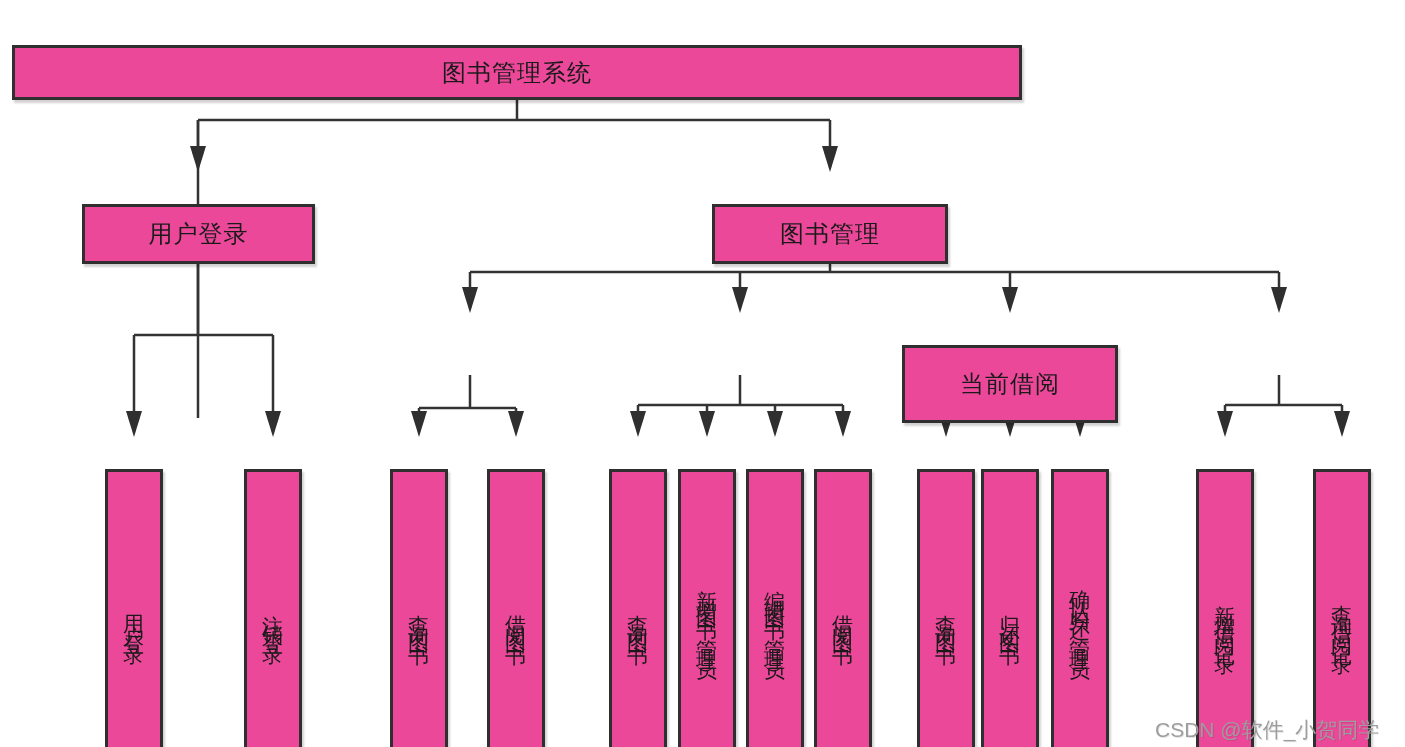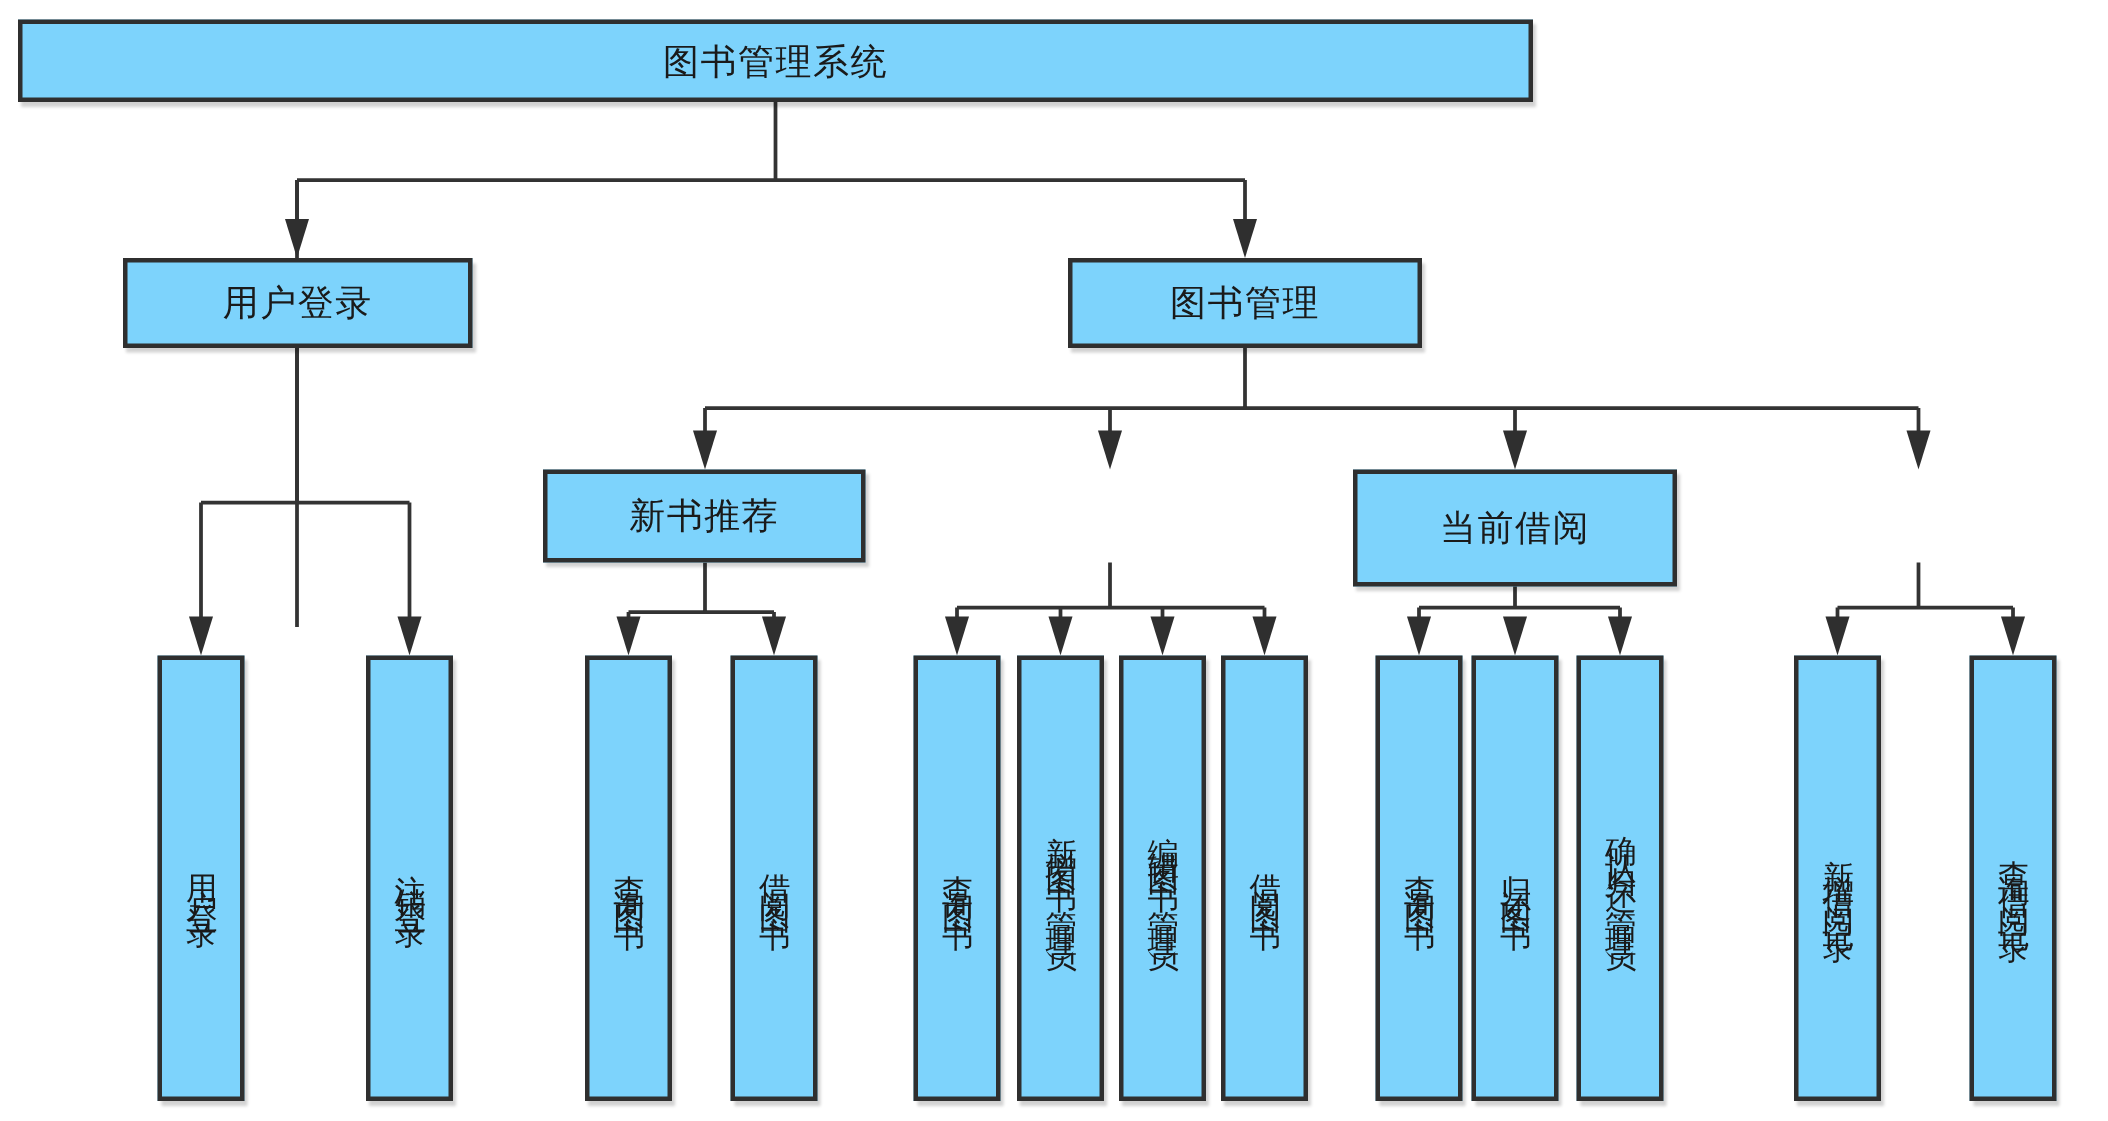--- a/index.html
+++ b/index.html
@@ -17,28 +17,29 @@
     color: #1a1a1a;
   }
   #wires {
     position: absolute;
     left: 0;
     top: 0;
     z-index: 1;
   }
   .box {
     position: absolute;
-    background: #7dd3fc;
+    background: #ec4899;
     border: 3px solid #2f2f2f;
     box-shadow: 2px 3px 2px rgba(0,0,0,0.18);
     display: flex;
     align-items: center;
     justify-content: center;
     box-sizing: border-box;
     z-index: 2;
+    margin-top: 32px;
   }
   .hlabel {
     font-size: 24px;
     letter-spacing: 1px;
     white-space: nowrap;
   }
   .vtext {
     writing-mode: vertical-lr;
     text-orientation: upright;
     font-size: 21px;
@@ -133,23 +134,20 @@
     <span class="hlabel">图书管理系统</span>
   </div>
 
   <div class="box n-login">
     <span class="hlabel">用户登录</span>
   </div>
   <div class="box n-mgmt">
     <span class="hlabel">图书管理</span>
   </div>
 
-  <div class="box n-rec">
-    <span class="hlabel">新书推荐</span>
-  </div>
   <div class="box n-cur">
     <span class="hlabel">当前借阅</span>
   </div>
 
   <div class="box leaf l-a1">
     <span class="vtext">用户登录</span>
   </div>
   <div class="box leaf l-a2">
     <span class="vtext">注销登录</span>
   </div>
@@ -184,14 +182,15 @@
     <span class="vtext">确认归还（管理员）</span>
   </div>
 
   <div class="box leaf l-e1">
     <span class="vtext">新增借阅记录</span>
   </div>
   <div class="box leaf l-e2">
     <span class="vtext">查询借阅记录</span>
   </div>
 
+  <div id="watermark">CSDN @软件_小贺同学</div>
 
 </div>
 
 </body></html>

